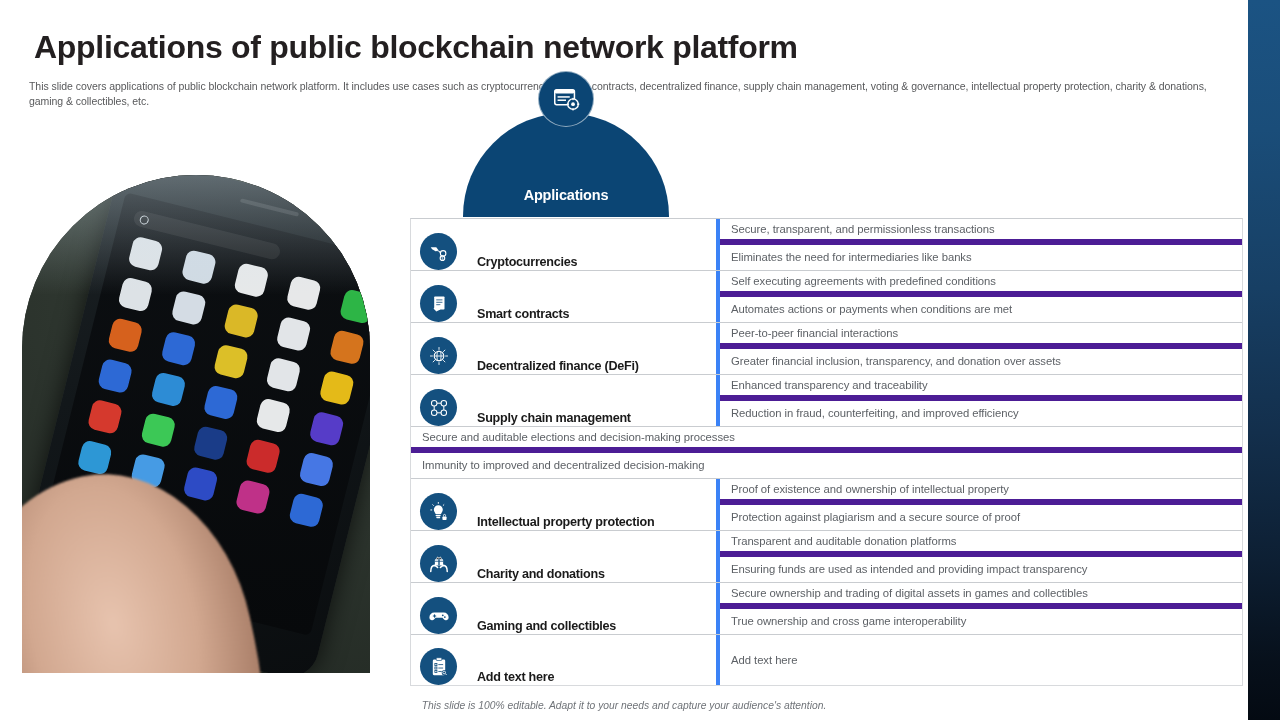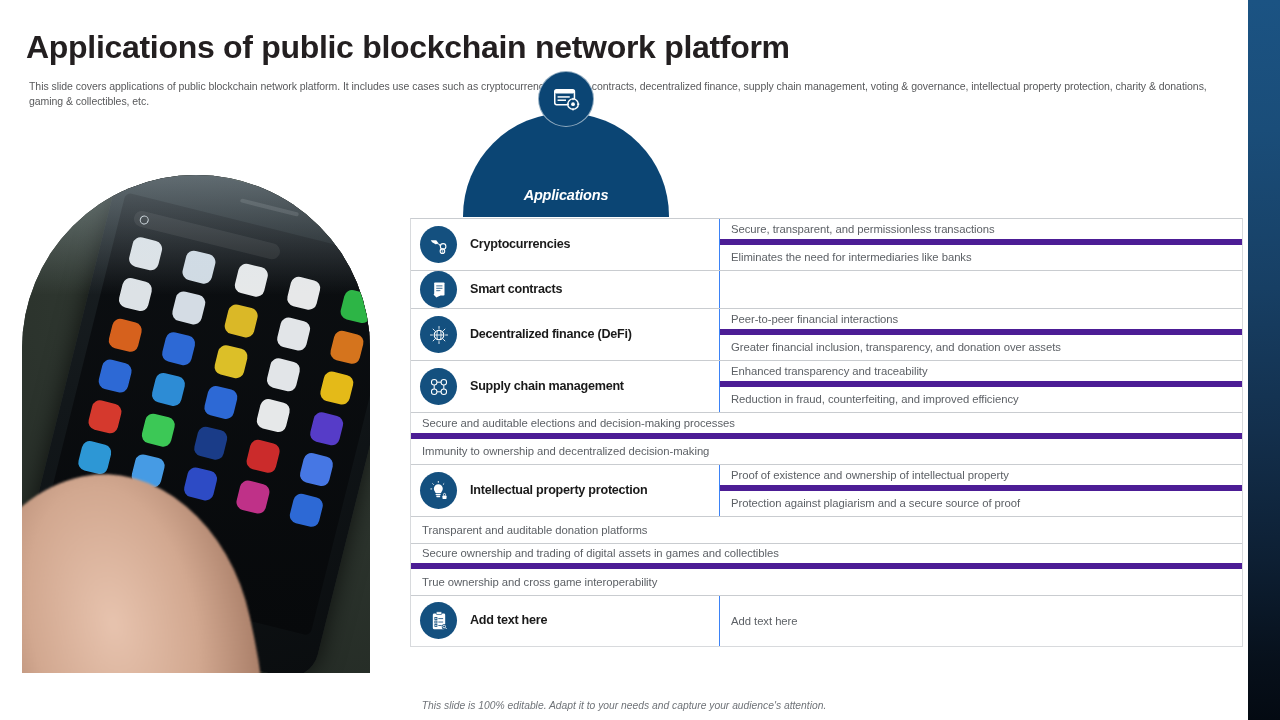--- a/index.html
+++ b/index.html
@@ -12,21 +12,21 @@
   .slide { position: relative; width: 1280px; height: 720px; background: #fff; }
 
   
   .edge-strip {
     position: absolute; right: 0; top: 0; width: 32px; height: 720px;
     background: linear-gradient(to bottom, #1b5383 0%, #1a4d79 18%, #173f64 40%, #132f4c 60%, #0d1f33 78%, #07101b 92%, #040a12 100%);
   }
 
   
   .page-title {
-    position: absolute; left: 26px; top: 27px;
+    position: absolute; left: 34px; top: 27px;
     font-size: 32px; font-weight: bold; color: #231f20;
     letter-spacing: -0.3px; line-height: 40px;
     white-space: nowrap;
   }
   .page-subtitle {
     position: absolute; left: 29px; top: 79px; width: 1200px;
     font-size: 10.5px; color: #58595b; line-height: 14.5px;
     letter-spacing: -0.05px;
   }
 
@@ -96,21 +96,21 @@
   .ph-glow {
     position: absolute; left: 0; top: 0; width: 100%; height: 120px;
     background: linear-gradient(to bottom, rgba(210,230,240,.38), rgba(210,230,240,0));
     pointer-events: none;
   }
 
   
   .dome {
     position: absolute; width: 206px; height: 104px;
     border-top-left-radius: 103px; border-top-right-radius: 103px;
-    display: flex; align-items: flex-end; justify-content: center; font-style: italic;
+    display: flex; align-items: flex-end; justify-content: center;
   }
   .dome.applications { left: 463px; top: 113px; background: #0b4574; }
   .dome.benefits { left: 879px; top: 113px; background: #36a7f0; }
   .dome-label {
     color: #ffffff; font-size: 14.5px; font-weight: bold;
     padding-bottom: 14px; letter-spacing: -0.2px;
   }
   .dome-icon {
     position: absolute; left: 50%; top: -42px; margin-left: -28px;
     width: 56px; height: 56px; border-radius: 50%;
@@ -123,23 +123,23 @@
   
   .table {
     position: absolute; left: 410px; top: 218px; width: 833px;
     border: 1px solid #d8dadd; border-top: 1px solid #c9ccd0;
     background: #fff;
   }
   .trow { display: flex; border-bottom: 1px solid #c9ccd0; }
   .trow:last-child { border-bottom: none; }
   .tcell-app {
     width: 309px; flex: 0 0 309px;
-    display: flex; align-items: center; gap: 13px;
+    display: flex; align-items: flex-end; gap: 20px;
     padding: 0 10px 0 9px;
-    border-right: 1px solid #3b82f6;
+    border-right: 4px solid #3b82f6;
   }
   .app-icon {
     width: 37px; height: 37px; flex: 0 0 37px; border-radius: 50%;
     background: #14507f;
     display: flex; align-items: center; justify-content: center;
   }
   .app-label {
     font-size: 12.6px; font-weight: bold; color: #1a1a1a; letter-spacing: -0.25px;
     line-height: 15px;
   }
@@ -267,20 +267,24 @@
                 <path d="M12 10 h9"></path>
                 <path d="M12 13.5 h9"></path>
                 <path d="M12 17 h6"></path>
               </g>
               <path d="M8 22 L14 19 L18 24 L12 27 Z" fill="#fff"></path>
               <path d="M17 18 L22 23" stroke="#fff" stroke-width="2"></path>
             </svg>
           </div>
           <div class="app-label">Smart contracts</div>
         </div>
+        <div class="tcell-ben">
+          <div class="ben-line">Self executing agreements with predefined  conditions</div>
+          <div class="ben-line">Automates actions or payments when  conditions are met</div>
+        </div>
       </div>
       <div class="trow">
         <div class="tcell-app">
           <div class="app-icon">
             <svg width="22" height="22" viewBox="0 0 32 32">
               <circle cx="16" cy="16" r="7" fill="none" stroke="#fff" stroke-width="1.6"></circle>
               <ellipse cx="16" cy="16" rx="3" ry="7" fill="none" stroke="#fff" stroke-width="1.3"></ellipse>
               <path d="M9 16 h14" stroke="#fff" stroke-width="1.3"></path>
               <g stroke="#fff" stroke-width="1.3">
                 <path d="M16 3 v4"></path>
@@ -320,21 +324,21 @@
           <div class="app-label">Supply chain management</div>
         </div>
         <div class="tcell-ben">
           <div class="ben-line">Enhanced transparency and traceability</div>
           <div class="ben-line">Reduction in fraud,  counterfeiting,  and improved  efficiency</div>
         </div>
       </div>
       <div class="trow">
         <div class="tcell-ben">
           <div class="ben-line">Secure and auditable  elections and decision-making  processes</div>
-          <div class="ben-line">Immunity to ownership  and decentralized decision-making</div>
+          <div class="ben-line">Immunity to improved  and decentralized decision-making</div>
         </div>
       </div>
       <div class="trow">
         <div class="tcell-app">
           <div class="app-icon">
             <svg width="22" height="22" viewBox="0 0 32 32">
               <path d="M15 6 a6.5 6.5 0 0 1 6.5 6.5 c0 3-2 4.5-2.5 6.5 h-8 c-.5-2-2.5-3.5-2.5-6.5 A6.5 6.5 0 0 1 15 6 Z" fill="#fff"></path>
               <rect x="11" y="20" width="8" height="2" rx="1" fill="#fff"></rect>
               <rect x="12" y="23" width="6" height="2" rx="1" fill="#fff"></rect>
               <g stroke="#fff" stroke-width="1.4">
@@ -351,25 +355,56 @@
             </svg>
           </div>
           <div class="app-label">Intellectual property protection</div>
         </div>
         <div class="tcell-ben">
           <div class="ben-line">Proof of existence and ownership  of intellectual property</div>
           <div class="ben-line">Protection against plagiarism  and a secure source of proof</div>
         </div>
       </div>
       <div class="trow">
+        <div class="tcell-app">
+          <div class="app-icon">
+            <svg width="22" height="22" viewBox="0 0 32 32">
+              <rect x="10" y="9" width="12" height="9" rx="1" fill="#fff"></rect>
+              <rect x="15" y="9" width="2" height="9" fill="#14507f"></rect>
+              <path d="M10 12 h12" stroke="#14507f" stroke-width="1.2"></path>
+              <path d="M4 27 C4 21, 7 18, 10 18 L14 21" fill="none" stroke="#fff" stroke-width="2.2" stroke-linecap="round"></path>
+              <path d="M28 27 C28 21, 25 18, 22 18 L18 21" fill="none" stroke="#fff" stroke-width="2.2" stroke-linecap="round"></path>
+              <g stroke="#fff" stroke-width="1.4">
+                <path d="M13 9 C12 6, 15 5, 16 8"></path>
+                <path d="M19 9 C20 6, 17 5, 16 8"></path>
+              </g>
+            </svg>
+          </div>
+          <div class="app-label">Charity and donations</div>
+        </div>
         <div class="tcell-ben">
           <div class="ben-line">Transparent  and auditable donation platforms</div>
-        </div>
-      </div>
-      <div class="trow">
+          <div class="ben-line">Ensuring funds are used as intended and providing  impact transparency</div>
+        </div>
+      </div>
+      <div class="trow">
+        <div class="tcell-app">
+          <div class="app-icon">
+            <svg width="22" height="22" viewBox="0 0 32 32">
+              <path d="M9 11 h14 a7 7 0 0 1 7 7 a4 4 0 0 1 -7 2.8 l-2-2.3 h-10 l-2 2.3 A4 4 0 0 1 2 18 a7 7 0 0 1 7 -7 Z" fill="#fff"></path>
+              <g fill="#14507f">
+                <rect x="7" y="15.2" width="5" height="1.6" rx=".6"></rect>
+                <rect x="8.7" y="13.5" width="1.6" height="5" rx=".6"></rect>
+                <circle cx="21.5" cy="15" r="1.3"></circle>
+                <circle cx="24.5" cy="17.5" r="1.3"></circle>
+              </g>
+            </svg>
+          </div>
+          <div class="app-label">Gaming and collectibles</div>
+        </div>
         <div class="tcell-ben">
           <div class="ben-line">Secure ownership  and trading of digital assets in games and collectibles</div>
           <div class="ben-line">True ownership  and cross game interoperability</div>
         </div>
       </div>
       <div class="trow trow-single" style="min-height: 50px;">
         <div class="tcell-app" style="min-height: 50px;">
           <div class="app-icon">
             <svg width="22" height="22" viewBox="0 0 32 32">
               <rect x="7" y="5" width="18" height="23" rx="2" fill="#fff"></rect>

